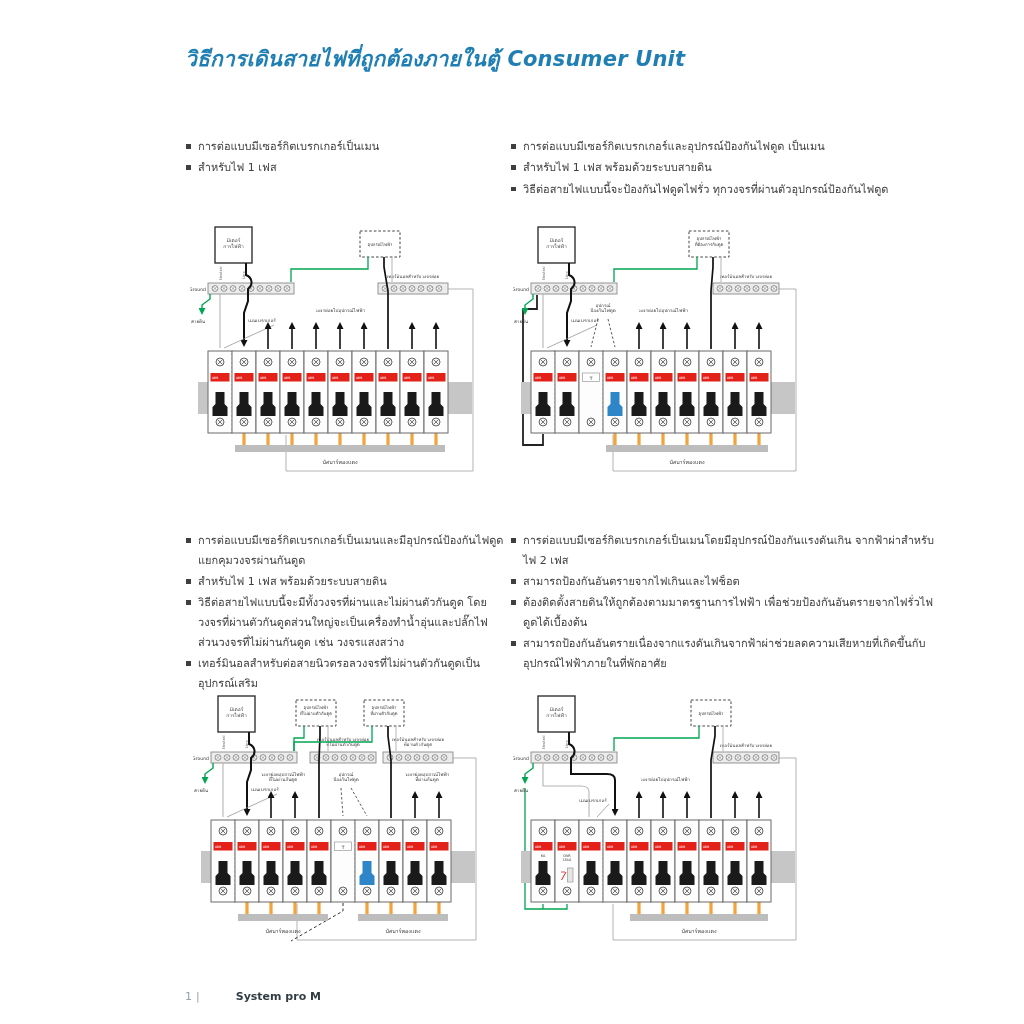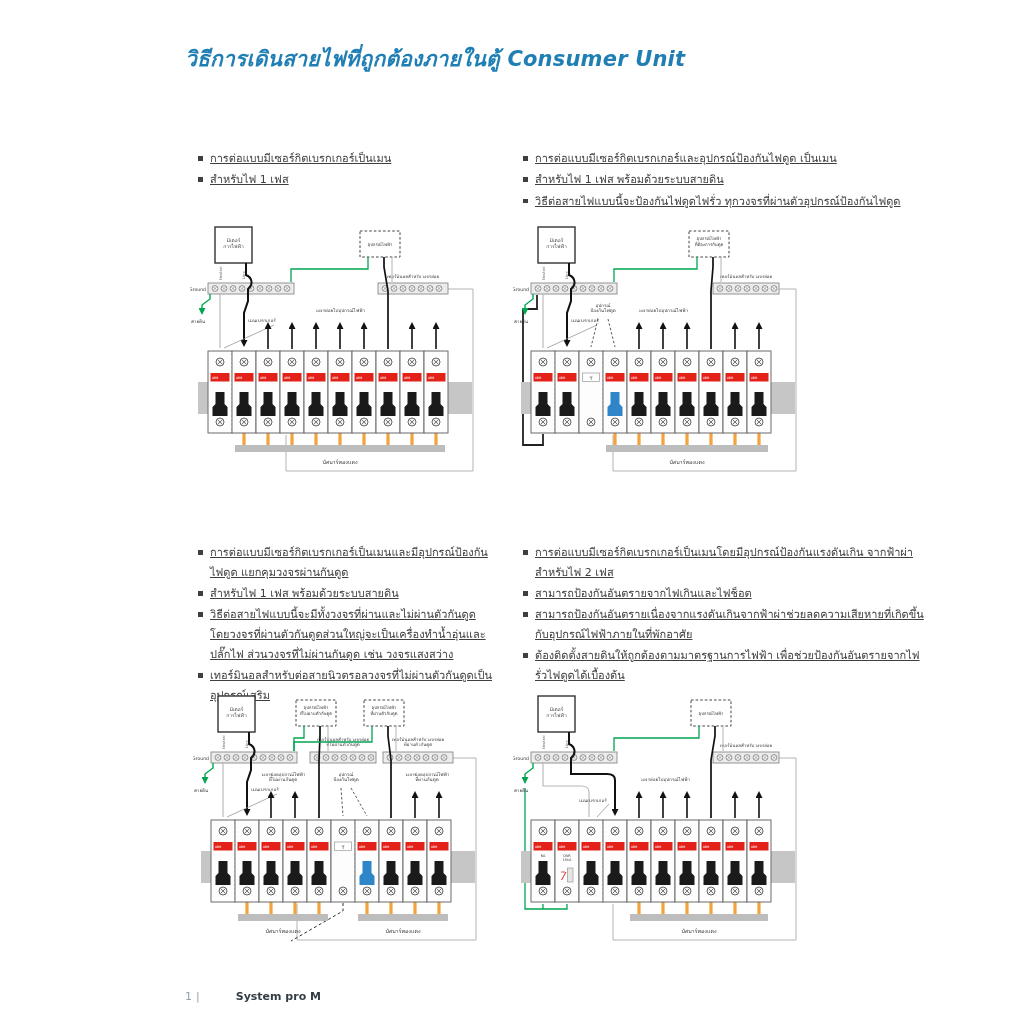--- a/index.html
+++ b/index.html
@@ -4,21 +4,21 @@
 <style>
   html,body{margin:0;padding:0;background:#fff;}
   .page{position:relative;width:1024px;height:1024px;background:#ffffff;overflow:hidden;
         font-family:"DejaVu Sans","Liberation Sans",sans-serif;}
   .title{position:absolute;left:185px;top:42px;margin:0;font-size:21px;font-weight:600;letter-spacing:.2px;font-style:italic;}
   .quad{position:absolute;}
   .q1{left:185px;top:137px;width:320px;height:390px;}
   .q2{left:510px;top:137px;width:428px;height:390px;}
   .q3{left:185px;top:531px;width:322px;height:460px;}
   .q4{left:510px;top:531px;width:428px;height:460px;}
-  .bullets{list-style:none;margin:12px;padding:0;font-size:11px;line-height:1.8;color:#3f3f3f;text-decoration:underline;}
+  .bullets{list-style:none;margin:0;padding:0;font-size:11px;line-height:1.8;color:#3f3f3f;}
   .bullets li{position:relative;padding-left:13px;margin-bottom:1.5px;}
   .bullets li::before{content:"";position:absolute;left:1px;top:7px;width:4.5px;height:4.5px;background:#3f3f3f;}
   .diagram{position:absolute;width:290px;height:256px;}
   .q1 .diagram{left:5px;top:84px;}
   .q2 .diagram{left:3px;top:84px;}
   .q3 .diagram{left:8px;top:159px;}
   .q4 .diagram{left:3px;top:159px;}
   .footer{position:absolute;left:185px;top:990px;font-size:11px;color:#97a1a8;}
   .footer .product{font-weight:700;color:#333d44;margin-left:4px;padding-left:32px;}
   .footer .sep{margin-left:4px;}
@@ -690,22 +690,22 @@
           <path d="M148,98 L150,126" fill="none" stroke="#333" stroke-width="0.8" stroke-dasharray="2.5,2"></path>
           <path d="M158,98 L174,126" fill="none" stroke="#333" stroke-width="0.8" stroke-dasharray="2.5,2"></path>
         </g>
       </svg>
   </section>
 
   <section class="quad q4">
     <ul class="bullets">
         <li>การต่อแบบมีเซอร์กิตเบรกเกอร์เป็นเมนโดยมีอุปกรณ์ป้องกันแรงดันเกิน จากฟ้าผ่าสำหรับไฟ 2 เฟส</li>
         <li>สามารถป้องกันอันตรายจากไฟเกินและไฟช็อต</li>
+        <li>ต้องติดตั้งสายดินให้ถูกต้องตามมาตรฐานการไฟฟ้า เพื่อช่วยป้องกันอันตรายจากไฟรั่วไฟดูดได้เบื้องต้น</li>
         <li>สามารถป้องกันอันตรายเนื่องจากแรงดันเกินจากฟ้าผ่าช่วยลดความเสียหายที่เกิดขึ้นกับอุปกรณ์ไฟฟ้าภายในที่พักอาศัย</li>
-        <li>ต้องติดตั้งสายดินให้ถูกต้องตามมาตรฐานการไฟฟ้า เพื่อช่วยป้องกันอันตรายจากไฟรั่วไฟดูดได้เบื้องต้น</li>
       </ul>
     <svg class="diagram" viewBox="0 0 290 256">
         <defs>
           <marker id="b3" markerWidth="7" markerHeight="7" refX="5" refY="3.5" orient="auto" markerUnits="userSpaceOnUse" viewBox="0 0 7 7">
             <path d="M0,0 L7,3.5 L0,7 Z" fill="#111"></path>
           </marker>
           <marker id="g3" markerWidth="7" markerHeight="7" refX="5" refY="3.5" orient="auto" markerUnits="userSpaceOnUse" viewBox="0 0 7 7">
             <path d="M0,0 L7,3.5 L0,7 Z" fill="#00a651"></path>
           </marker>
         </defs>

